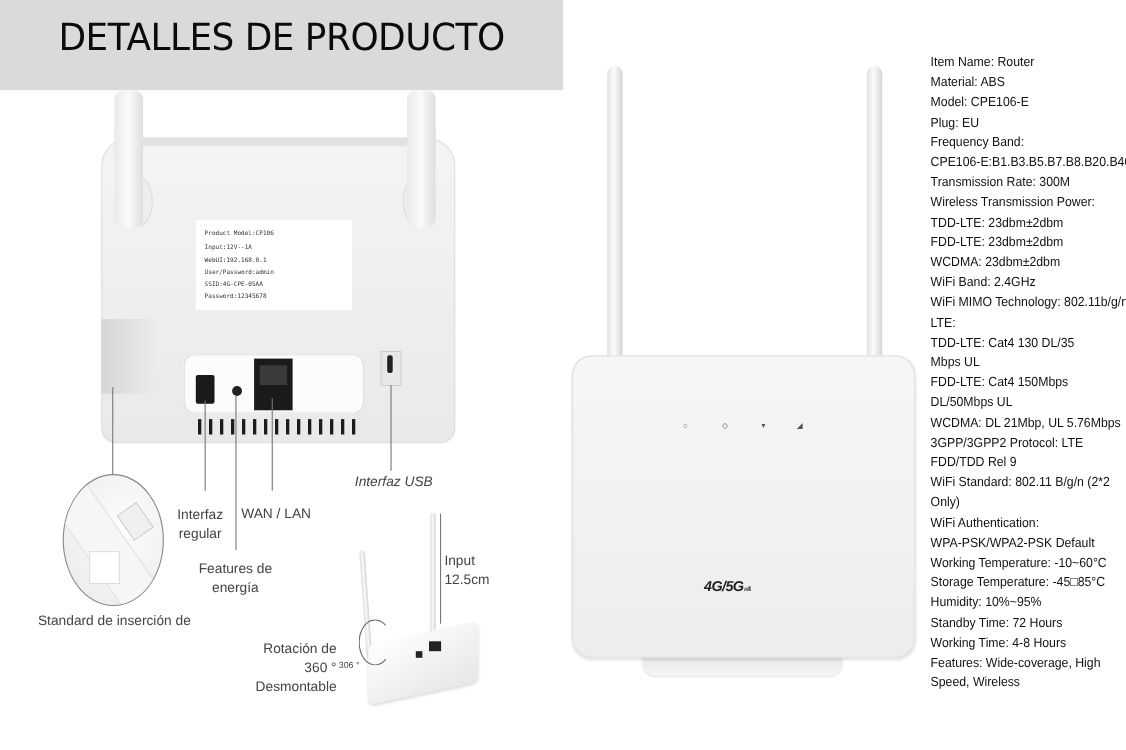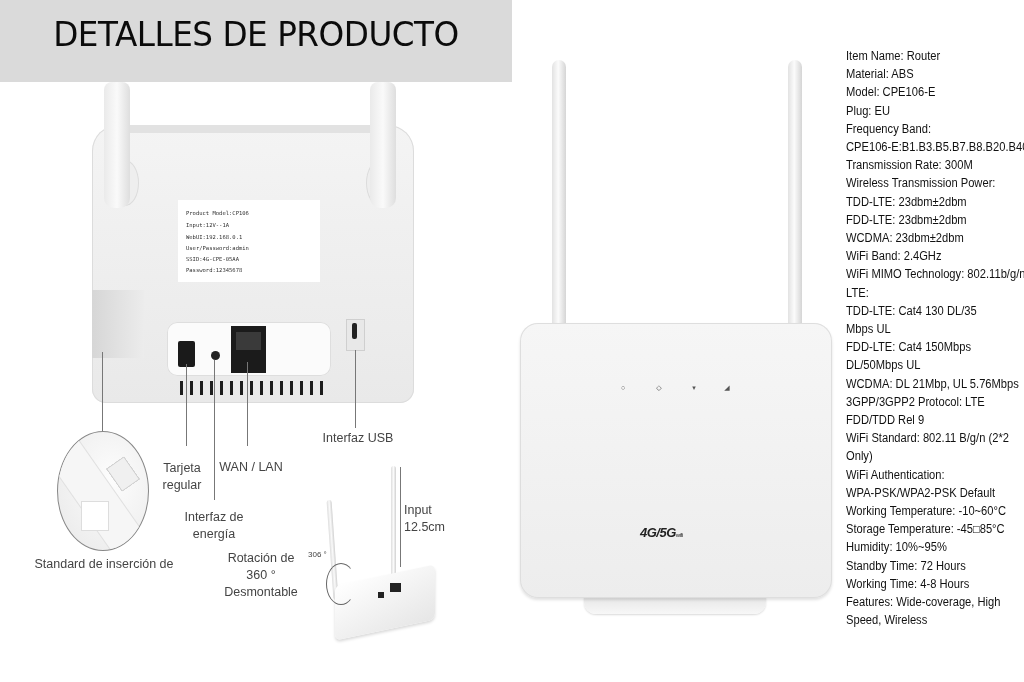--- a/index.html
+++ b/index.html
@@ -107,45 +107,45 @@
   </div>
 </div>
 
 <div class="abs leader" style="left:102px;top:352px;height:80px;"></div>
 <div class="abs leader" style="left:186px;top:364px;height:82px;"></div>
 <div class="abs leader" style="left:214px;top:360px;height:140px;"></div>
 <div class="abs leader" style="left:247px;top:362px;height:84px;"></div>
 <div class="abs leader" style="left:355px;top:350px;height:78px;"></div>
 
 <div class="abs callout" style="left:156px;top:460px;width:52px;">
-  <span>Tarjeta regular</span>
+  <span>Interfaz regular</span>
 </div>
 <div class="abs callout" style="left:216px;top:459px;width:70px;">WAN / LAN</div>
-<div class="abs callout" style="left:175px;top:509px;width:78px;">Interfaz de energía</div>
-<div class="abs callout" style="left:318px;top:430px;width:80px;">Interfaz USB</div>
+<div class="abs callout" style="left:175px;top:509px;width:78px;">Features de energía</div>
+<div class="abs callout" style="left:318px;top:430px;width:80px;font-style:italic;">Interfaz USB</div>
 <div class="abs callout" style="left:34px;top:556px;width:140px;">Standard de inserción de</div>
 
 <div class="abs reset-circle">
   <div class="abs rc-bar"></div>
   <div class="abs rc-slot"></div>
   <div class="abs rc-chip"></div>
 </div>
 
 <div>
   <div class="abs" style="left:330px;top:500px;width:5px;height:100px;background:linear-gradient(90deg,#ddd,#fafafa,#d0d0d0);transform:rotate(-4deg);border-radius:3px;"></div>
   <div class="abs" style="left:391px;top:466px;width:5px;height:110px;background:linear-gradient(90deg,#ddd,#fafafa,#d0d0d0);border-radius:3px;"></div>
   <div class="abs" style="left:400px;top:467px;width:1px;height:100px;background:#777;"></div>
   <div class="abs" style="left:335px;top:575px;width:100px;height:55px;background:linear-gradient(160deg,#ffffff,#e6e6e6);border-radius:6px;transform:skewY(-12deg);box-shadow:0 2px 3px rgba(0,0,0,0.15);"></div>
   <div class="abs" style="left:390px;top:583px;width:11px;height:9px;background:#222;"></div>
   <div class="abs" style="left:378px;top:592px;width:6px;height:6px;background:#222;"></div>
   <div class="abs" style="left:326px;top:563px;width:28px;height:40px;border:1px solid #666;border-radius:50%;border-right-color:transparent;"></div>
-  <div class="abs callout" style="left:308px;top:550px;font-size:8px;line-height:9px;">306 °</div>
+  <div class="abs callout" style="left:308px;top:600px;font-size:8px;line-height:9px;">306 °</div>
 </div>
 <div class="abs callout" style="left:404px;top:502px;width:44px;text-align:left;">Input 12.5cm</div>
-<div class="abs callout" style="left:216px;top:550px;width:90px;">Rotación de 360 ° Desmontable</div>
+<div class="abs callout" style="left:216px;top:582px;width:90px;text-align:right;">Rotación de 360 ° Desmontable</div>
 
 <div>
   <div class="abs ant-front" style="left:552px;top:60px;height:266px;"></div>
   <div class="abs ant-front" style="left:788px;top:60px;height:266px;"></div>
   <div class="abs front-stand"></div>
   <div class="abs front-body"></div>
 
   <div class="abs led" style="left:620px;top:385px;">○</div>
   <div class="abs led" style="left:656px;top:385px;">◇</div>
   <div class="abs led" style="left:691px;top:385px;">▾</div>

